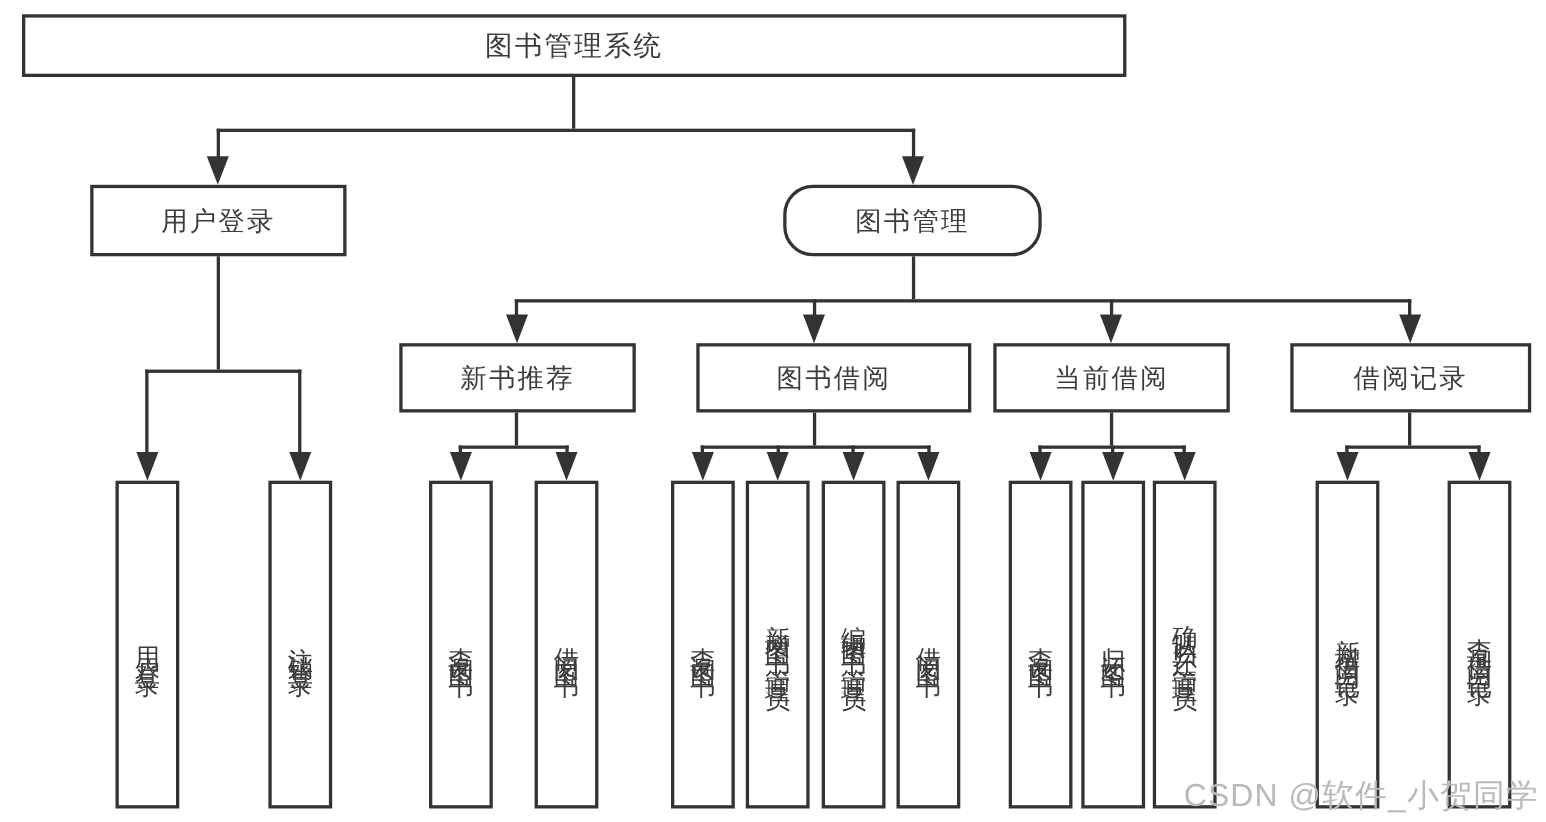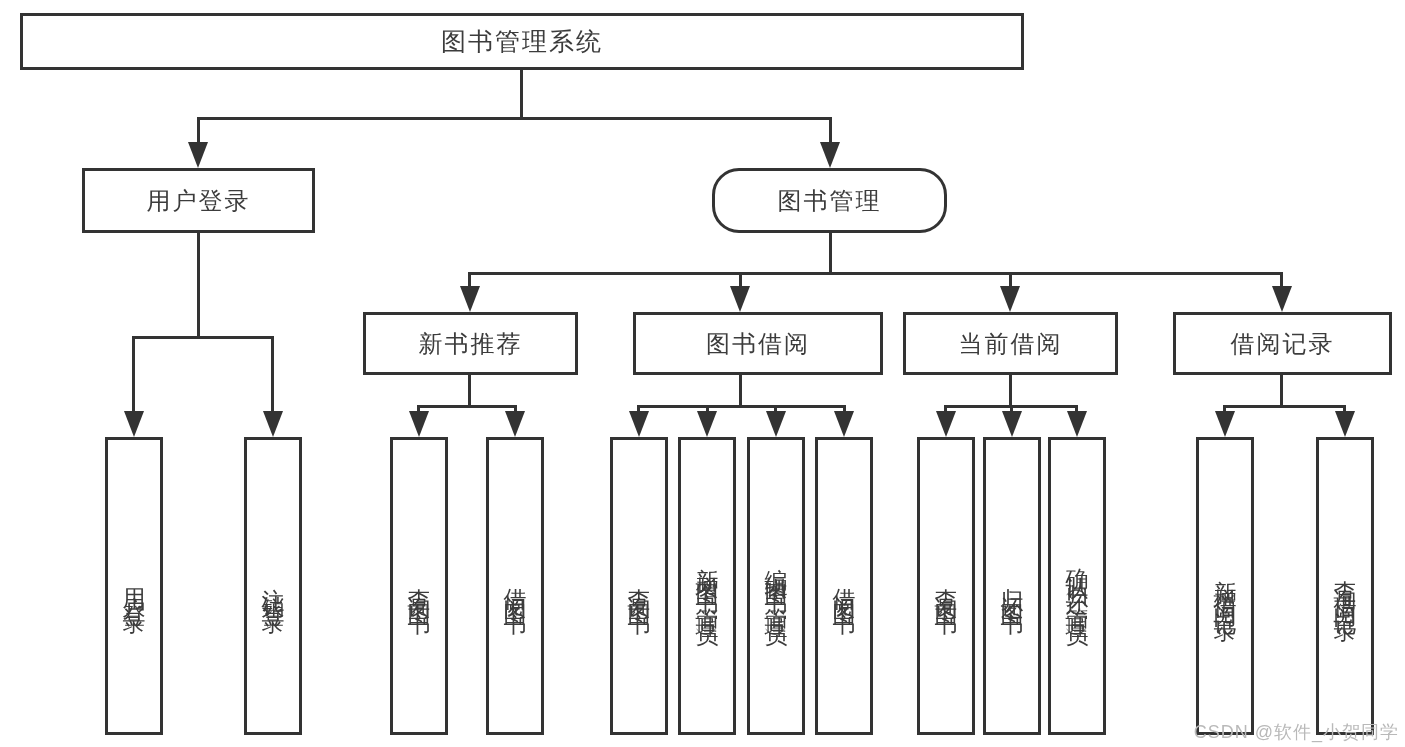--- a/index.html
+++ b/index.html
@@ -39,21 +39,21 @@
   .line{position:absolute;background:var(--line);}
   .arrow{
     position:absolute;width:0;height:0;
     border-left:10px solid transparent;
     border-right:10px solid transparent;
     border-top:26px solid var(--line);
   }
   .watermark{
     position:absolute;
     right:6px;bottom:3px;
-    font-size:18px;
+    font-size:29px;
     color:var(--wm);
     letter-spacing:1px;
     z-index:5;
     margin-left:48px;
   }
 </style>
 </head>
 <body>
 
 <div id="canvas">

